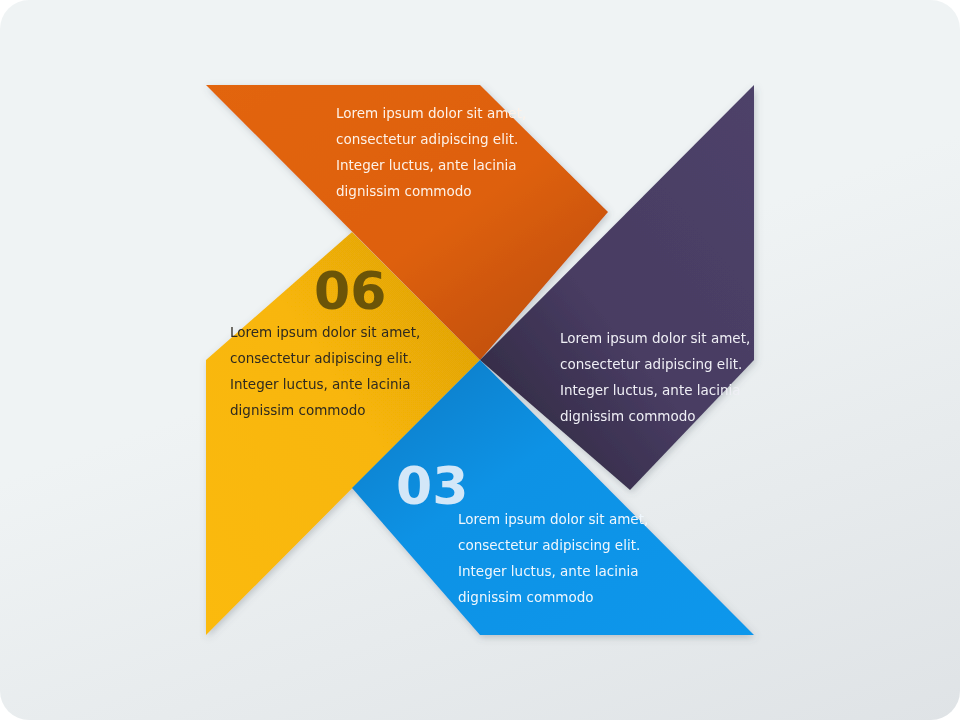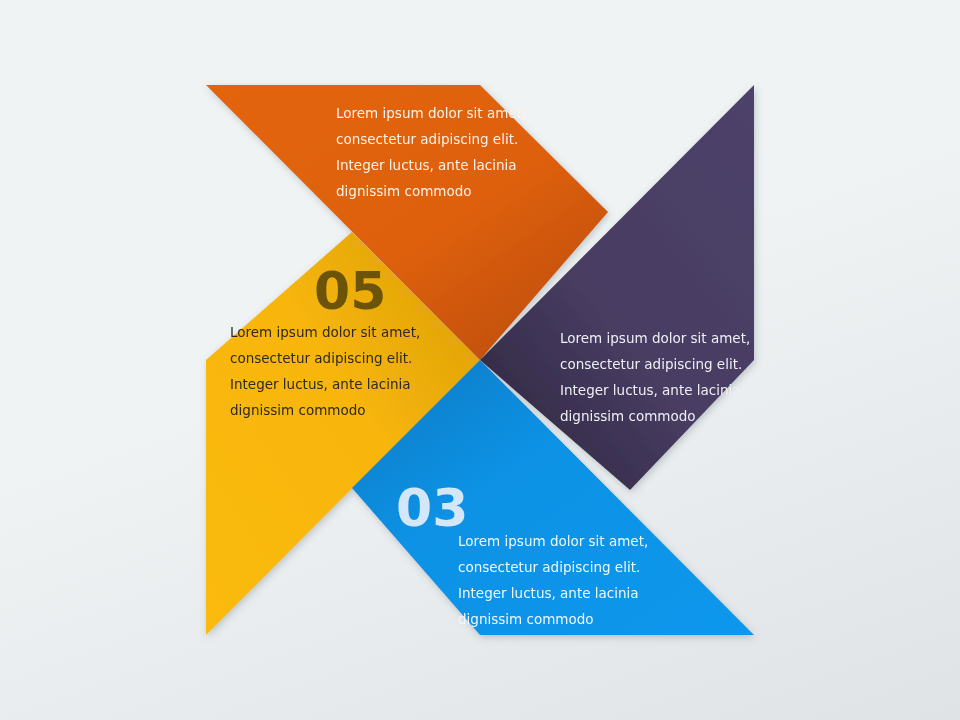--- a/index.html
+++ b/index.html
@@ -62,21 +62,21 @@
     color: #efeff5;
     width: 270px;
   }
   #label-02 .num {
     color: #c9c6d2;
     margin-left: 22px;
     margin-top: 8px;
   }
 
   
-  #label-03 { left: 390px; top: 482px; width: 370px; }
+  #label-03 { left: 390px; top: 460px; width: 370px; }
   #label-03 .num {
     color: #d3e7f8;
     margin-left: 6px;
   }
   #label-03 .body-text {
     color: #f0f7fd;
     margin-left: 68px;
     margin-top: -6px;
     width: 280px;
   }
@@ -89,21 +89,21 @@
   }
   #label-04 .body-text {
     color: #2e2a20;
     margin-top: 2px;
     width: 280px;
   }
 </style>
 </head>
 <body>
 
-<div id="stage" style="background: linear-gradient(160deg, rgb(239, 243, 244) 0%, rgb(239, 243, 244) 45%, rgb(223, 227, 230) 100%);">
+<div id="stage" style="background: linear-gradient(160deg, rgb(239, 243, 244) 0%, rgb(239, 243, 244) 45%, rgb(223, 227, 230) 100%); border-radius: 29px;">
 
   <svg id="diagram" viewBox="0 0 960 720">
     <defs>
 
       <linearGradient id="grad-01" x1="0" y1="0" x2="1" y2="1">
         <stop offset="0%" stop-color="#E2650A"></stop>
         <stop offset="55%" stop-color="#DE6009"></stop>
         <stop offset="100%" stop-color="#B84A06"></stop>
       </linearGradient>
 
@@ -154,20 +154,20 @@
 
   <div class="blade-label" id="label-03">
     <div class="num">03</div>
     <div class="body-text">Lorem ipsum dolor sit amet,
 consectetur  adipiscing elit.
 Integer luctus,  ante lacinia
 dignissim commodo</div>
   </div>
 
   <div class="blade-label" id="label-04">
-    <div class="num">05</div>
+    <div class="num">06</div>
     <div class="body-text">Lorem ipsum dolor sit amet,
 consectetur  adipiscing elit.
 Integer luctus,  ante lacinia
 dignissim commodo</div>
   </div>
 
 </div>
 
 </body></html>

